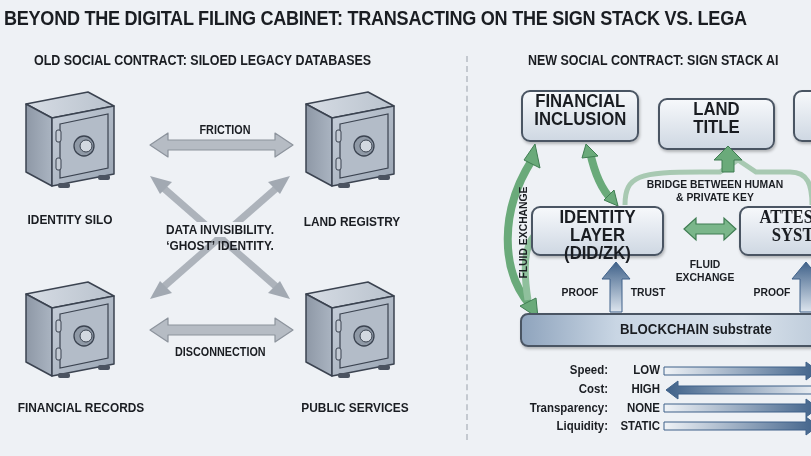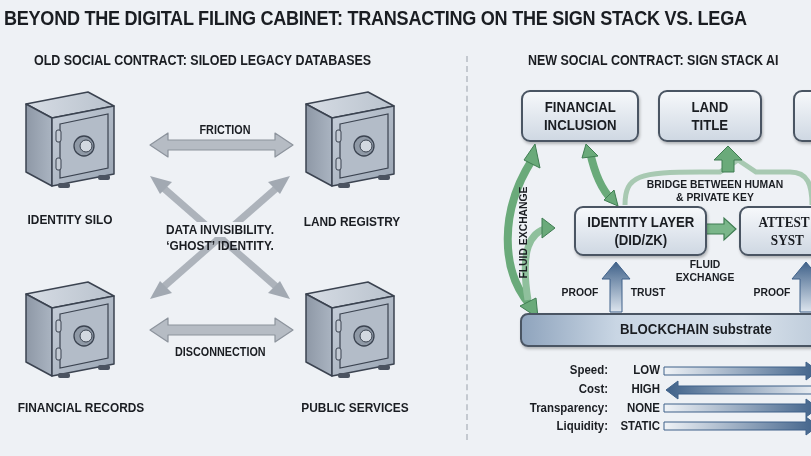--- a/index.html
+++ b/index.html
@@ -3,21 +3,21 @@
 <meta charset="utf-8">
 <style>
   html,body{margin:0;padding:0;}
   body{width:811px;height:456px;overflow:hidden;background:#eef1f5;font-family:"Liberation Sans",sans-serif;position:relative;color:#1a1d22;}
   .abs{position:absolute;}
   .title{left:4px;top:6px;font-size:21px;font-weight:bold;letter-spacing:-0.3px;white-space:nowrap;transform:scaleX(0.86);transform-origin:left top;}
   .section-title{font-size:14.5px;font-weight:bold;white-space:nowrap;transform:scaleX(0.86);transform-origin:left top;}
   .label{font-size:13.5px;font-weight:bold;white-space:nowrap;transform:scaleX(0.88);transform-origin:center top;text-align:center;}
   .small{font-size:11.5px;font-weight:bold;white-space:nowrap;text-align:center;transform:scaleX(0.9);transform-origin:center top;}
   .divider{left:466px;top:56px;width:0;height:384px;border-left:2px dashed #c4c9d0;}
-  .box{border:2px solid #4a5563;border-radius:9px;background:linear-gradient(#f6f8fb,#cfd8e3);box-shadow:1px 2px 3px rgba(0,0,0,.25);display:flex;align-items:center;justify-content:center;text-align:center;font-weight:bold;font-size:15px;line-height:18px;box-sizing:border-box;}
+  .box{border:2px solid #4a5563;border-radius:9px;background:linear-gradient(#f6f8fb,#cfd8e3);box-shadow:1px 2px 3px rgba(0,0,0,.25);display:flex;justify-content:center;text-align:center;font-weight:bold;font-size:19px;line-height:18px;box-sizing:border-box;}
   .box span{display:block;transform:scaleX(0.88);}
   .chain{left:520px;top:313px;width:320px;height:34px;border:2px solid #4a5563;border-radius:8px;background:linear-gradient(90deg,#8fa4bd,#c9d6e4 30%,#d9e2ec 70%,#b7c6d6);box-sizing:border-box;box-shadow:1px 2px 3px rgba(0,0,0,.25);}
   .chain-label{left:620px;top:320px;font-size:15px;font-weight:bold;white-space:nowrap;transform:scaleX(0.88);transform-origin:left top;}
   .metric-name{font-size:13px;font-weight:bold;text-align:right;width:110px;white-space:nowrap;transform:scaleX(0.88);transform-origin:right top;}
   .metric-val{font-size:13px;font-weight:bold;text-align:right;width:60px;white-space:nowrap;transform:scaleX(0.88);transform-origin:right top;}
   svg{position:absolute;overflow:visible;}
 </style>
 </head>
 <body>
 
@@ -110,21 +110,21 @@
 <div class="abs divider"></div>
 
 <div class="abs section-title" style="left:528px;top:52px;">NEW SOCIAL CONTRACT: SIGN STACK AI</div>
 
 <div class="abs box" style="left:521px;top:90px;width:118px;height:52px;">
   <div>
       <span>FINANCIAL</span>
       <span>INCLUSION</span>
     </div>
 </div>
-<div class="abs box" style="left:658px;top:90px;width:104px;height:52px;">
+<div class="abs box" style="left:658px;top:98px;width:117px;height:52px;">
   <div>
       <span>LAND</span>
       <span>TITLE</span>
     </div>
 </div>
 <div class="abs box" style="left:793px;top:90px;width:60px;height:52px;"></div>
 
 <svg style="left:0;top:0;" width="811" height="456">
   <path d="M625,205 C625,175 640,172 700,172 L720,172 L738,160 L756,172 L790,172 C808,172 812,185 812,205" fill="none" stroke="#a8c9b2" stroke-width="5"></path>
   <polygon points="728,146 742,160 734,160 734,172 722,172 722,160 714,160" fill="#6aaa7a" stroke="#3f7d52" stroke-width="1"></polygon>
@@ -135,21 +135,21 @@
   <polygon points="555,228 542,218 542,238" fill="#6aaa7a" stroke="#3f7d52" stroke-width="1"></polygon>
   <path d="M590,152 C596,180 604,192 612,200" fill="none" stroke="#6aaa7a" stroke-width="8"></path>
   <polygon points="586,144 598,156 582,158" fill="#6aaa7a" stroke="#3f7d52" stroke-width="1"></polygon>
   <polygon points="618,206 604,200 614,190" fill="#6aaa7a" stroke="#3f7d52" stroke-width="1"></polygon>
   <polygon points="684,229 696,218 696,224 724,224 724,218 736,229 724,240 724,234 696,234 696,240" fill="#7ab68a" stroke="#3f7d52" stroke-width="1.2"></polygon>
 </svg>
 
 <div class="abs small" style="left:610px;top:178px;width:210px;font-size:11.5px;">BRIDGE BETWEEN HUMAN</div>
 <div class="abs small" style="left:640px;top:191px;width:150px;font-size:11.5px;">&amp; PRIVATE KEY</div>
 
-<div class="abs box" style="left:574px;top:206px;width:133px;height:50px;">
+<div class="abs box" style="left:531px;top:206px;width:133px;height:50px;">
   <div>
       <span>IDENTITY LAYER</span>
       <span>(DID/ZK)</span>
     </div>
 </div>
 <div class="abs box" style="left:739px;top:206px;width:110px;height:50px;justify-content:flex-start;padding-left:14px;">
   <div style="text-align:left;font-family:Liberation Serif, serif;">
       <span>ATTEST</span>
       <span style="padding-left:14px;">SYST</span>
     </div>

